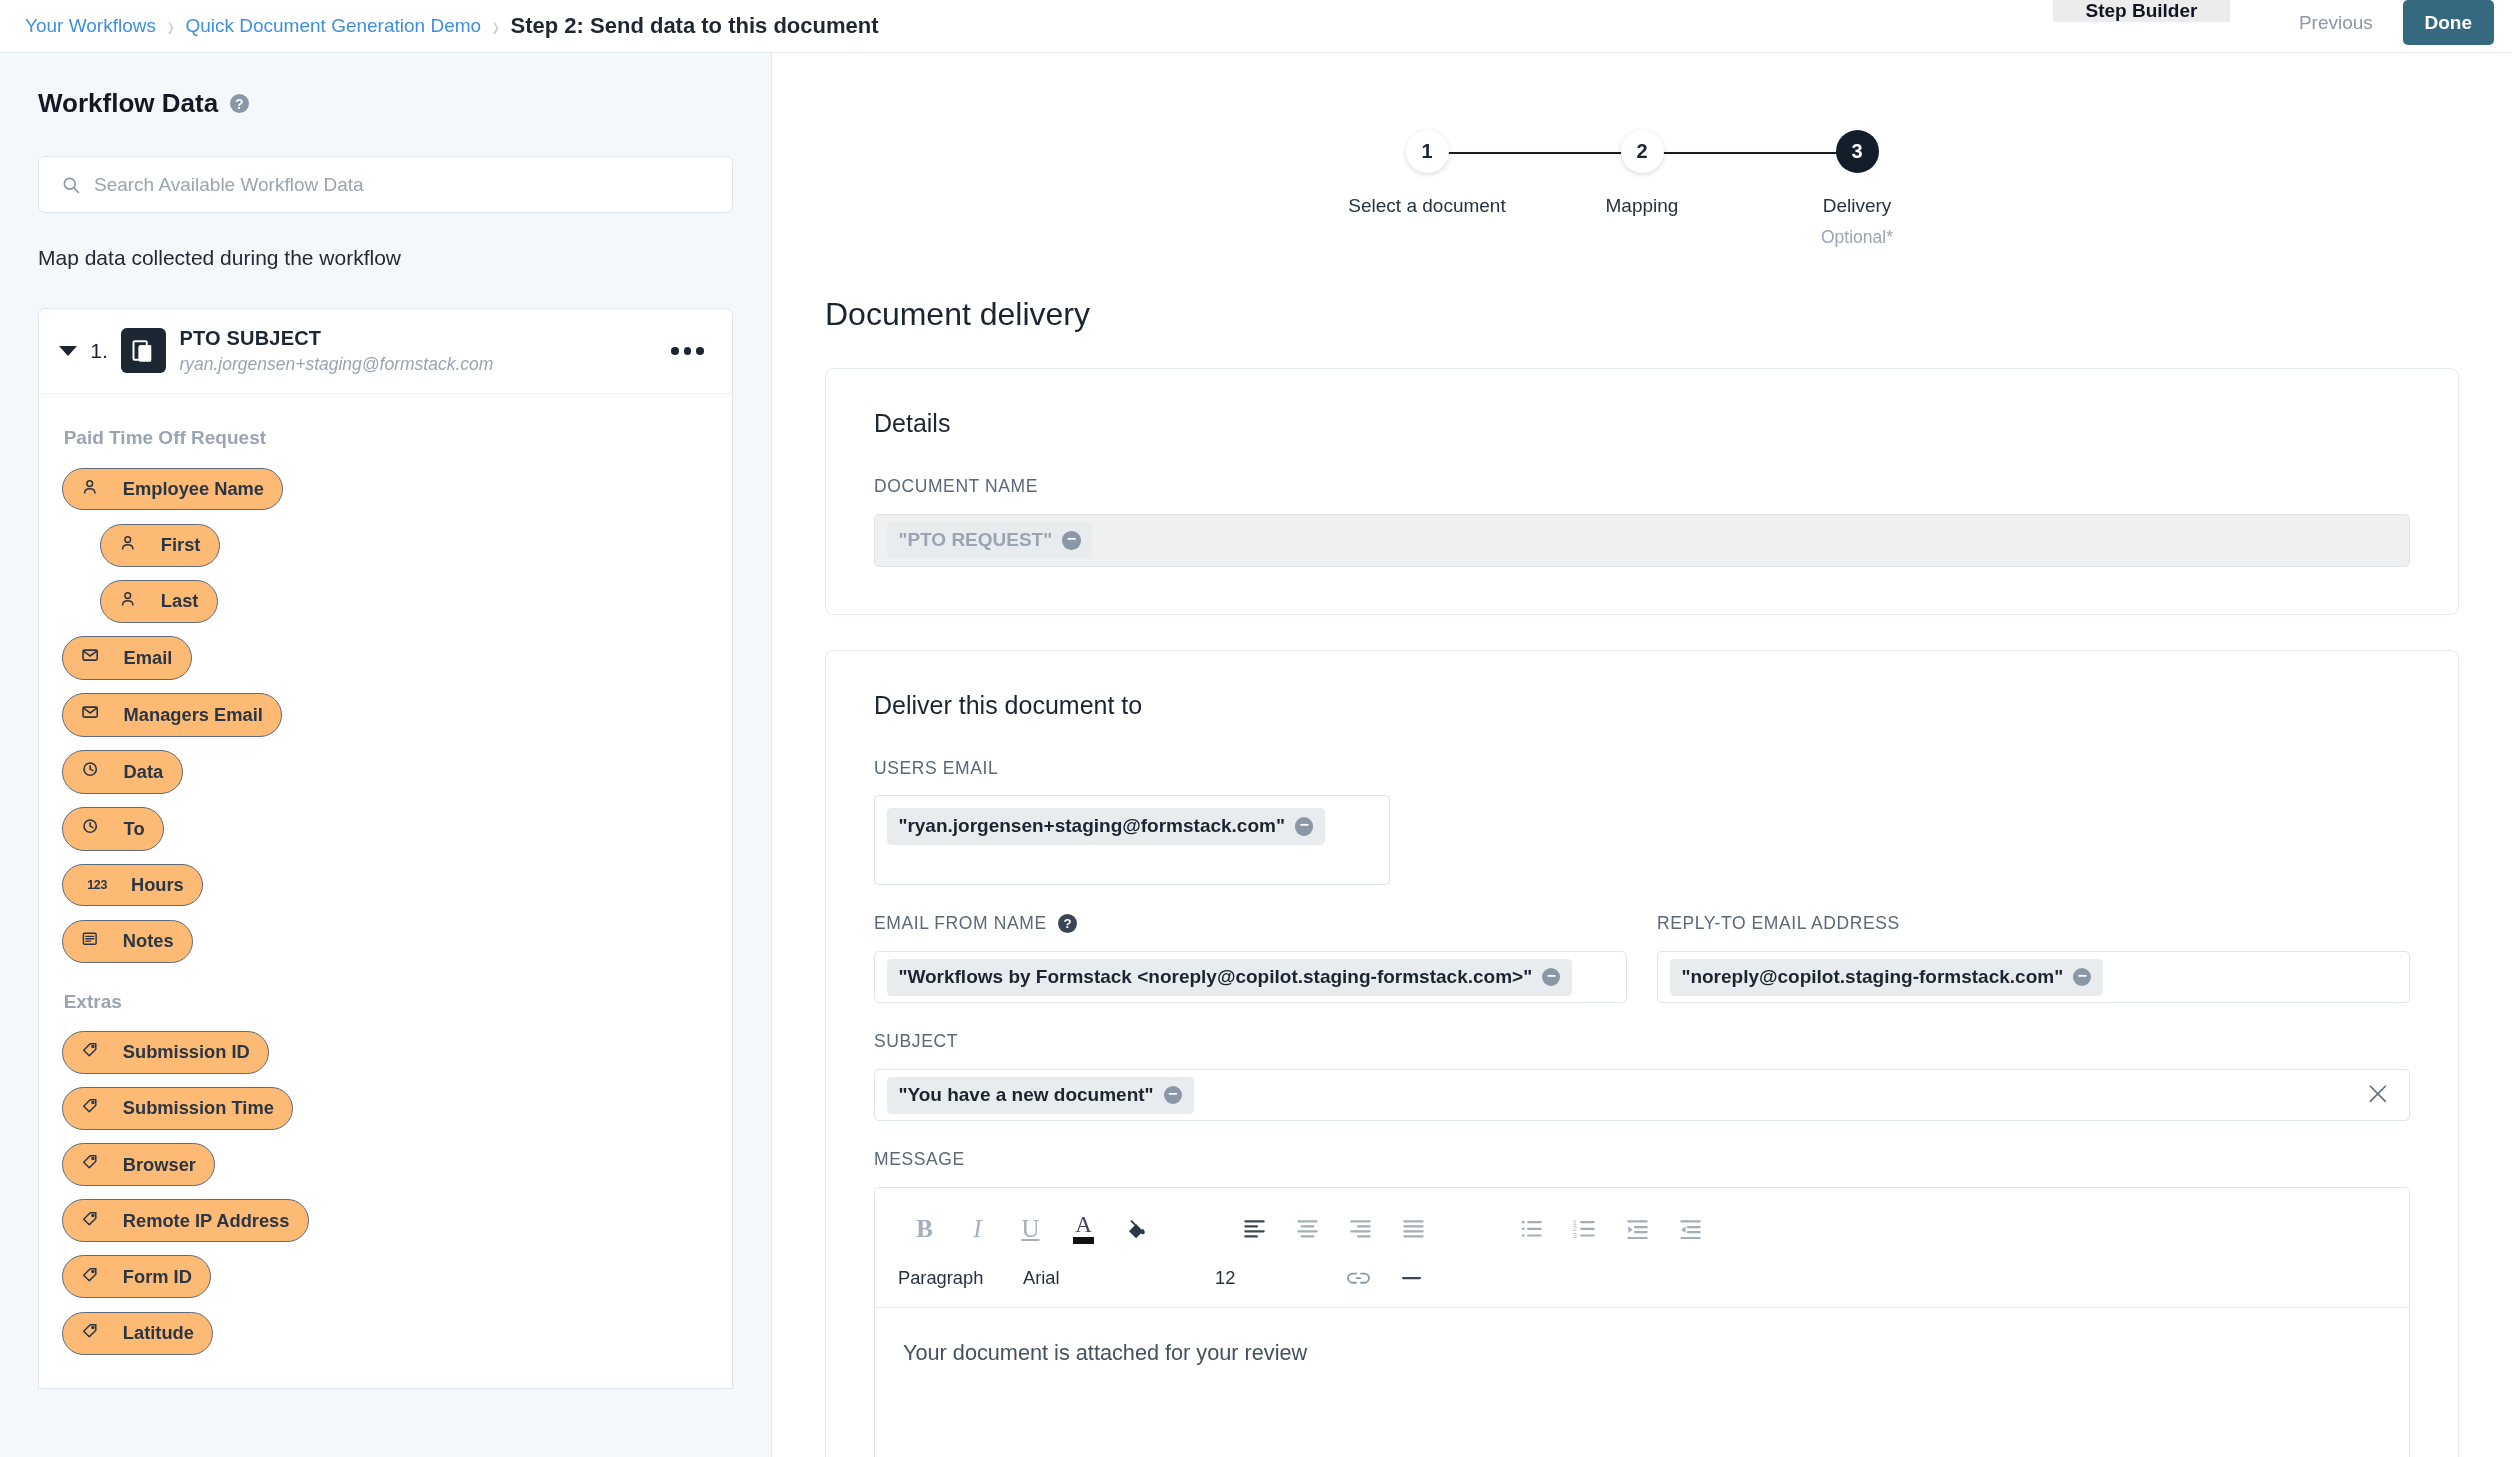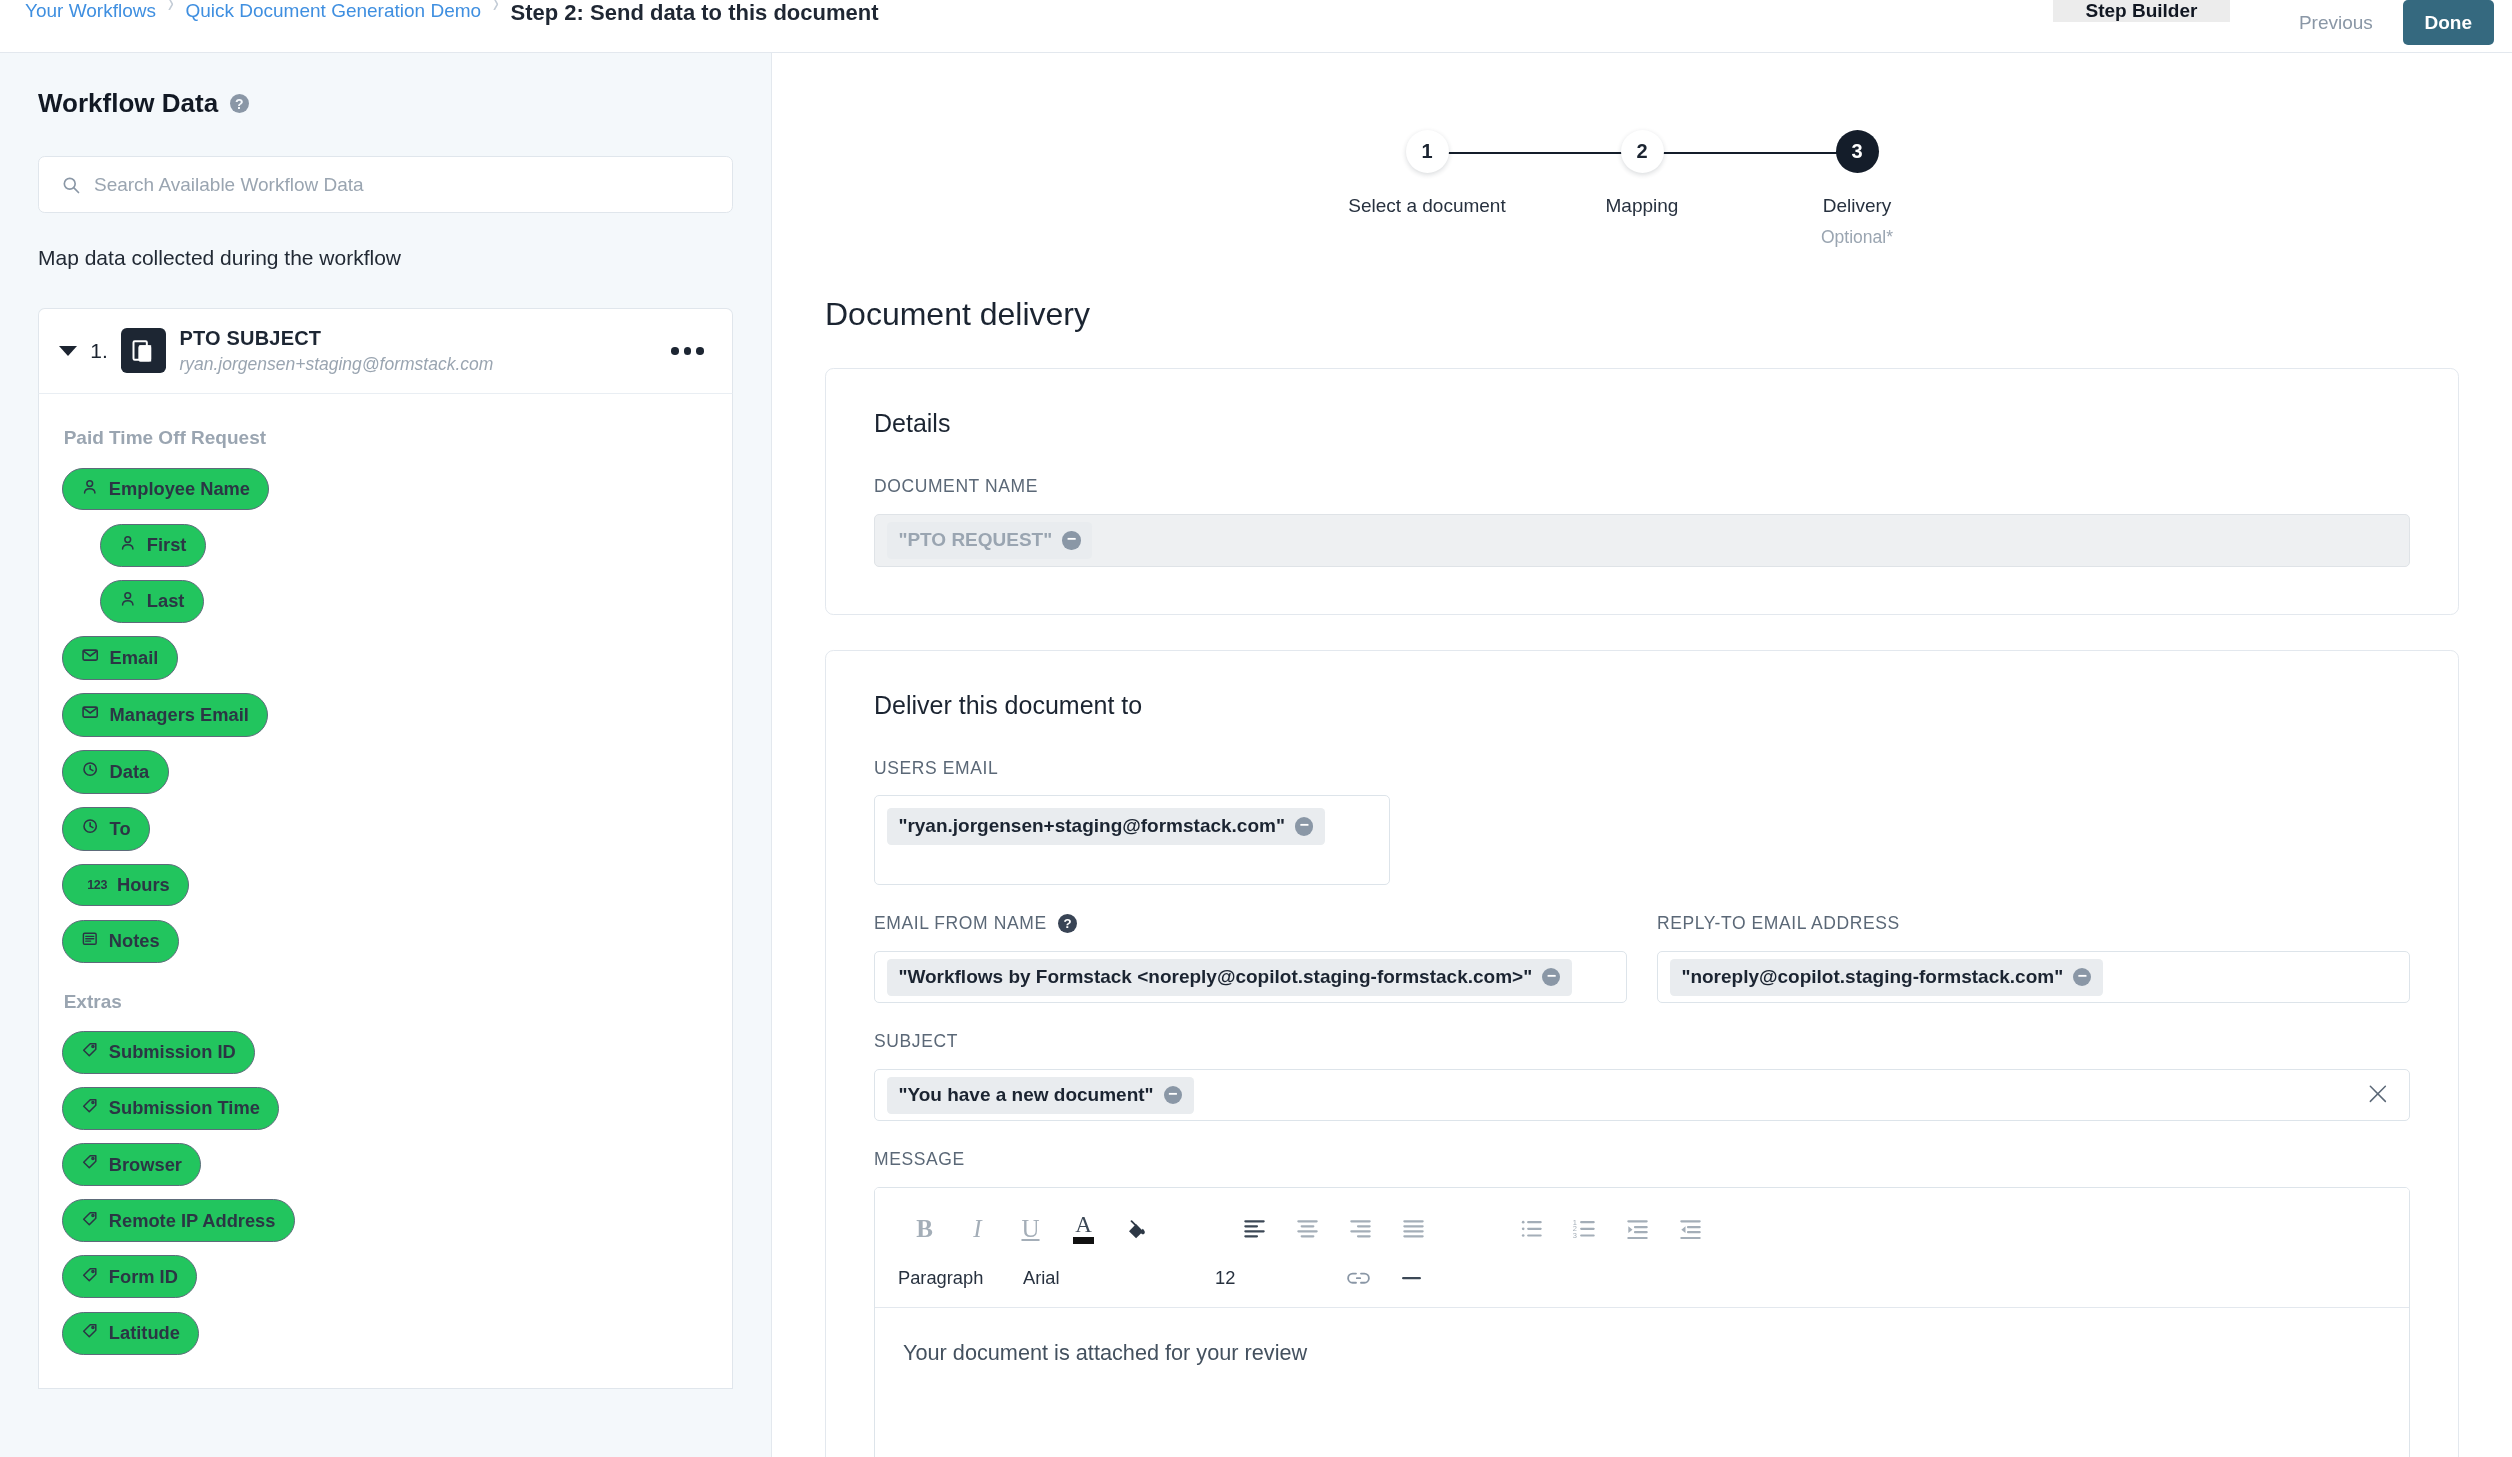--- a/index.html
+++ b/index.html
@@ -14,20 +14,21 @@
   .topbar {
     height: 53px;
     display: flex;
     align-items: stretch;
     background: #ffffff;
     border-bottom: 0.8px solid #e3e8ee;
     position: relative;
   }
   .breadcrumb {
     display: flex;
+    align-items: center;
     padding-left: 25px;
     gap: 11.7px;
     flex: 1;
   }
   .crumb-link {
     color: #3f8fe0;
     font-size: 19px;
     font-weight: 500;
     white-space: nowrap;
   }
@@ -176,22 +177,22 @@
     border-top: 0.8px solid #e9eef3;
     padding: 21.7px 23px 33px 23px;
   }
   .group-label {
     font-size: 19px; color: #9aa5b1; font-weight: 600;
     margin: 11.7px 0 18.3px 1.7px;
   }
   .group-label.extras { margin-top: 28px; }
   .pill-wrap { display: flex; flex-direction: column; align-items: flex-start; gap: 13.3px; }
   .pill {
-    display: inline-flex; align-items: center; gap: 10px;
-    background: #22c55e;
+    display: inline-flex; align-items: center; gap: 24px;
+    background: #fdba74;
     border: 0.8px solid #5d6b7a;
     border-radius: 33px;
     padding: 9.2px 18.3px;
     font-size: 18.3px; font-weight: 600; color: #2b3644;
     cursor: grab;
     white-space: nowrap;
   }
   .pill.indent { margin-left: 38px; }
   .pill svg, .pill .numico { flex: none; }
   .numico { font-size: 12.5px; font-weight: 700; letter-spacing: -0.4px; margin-left: 6px; }

